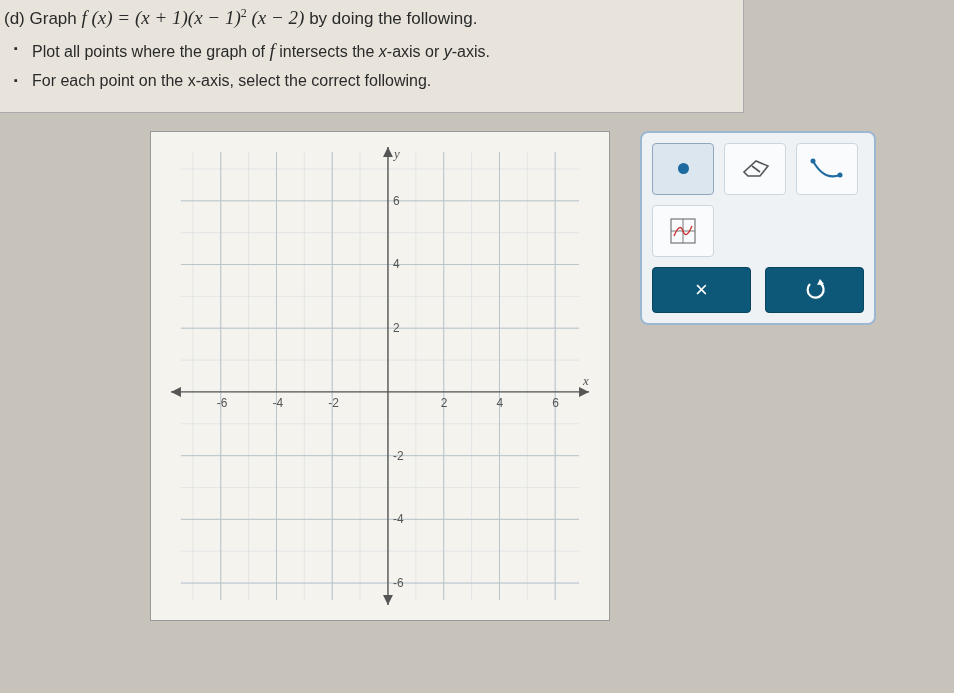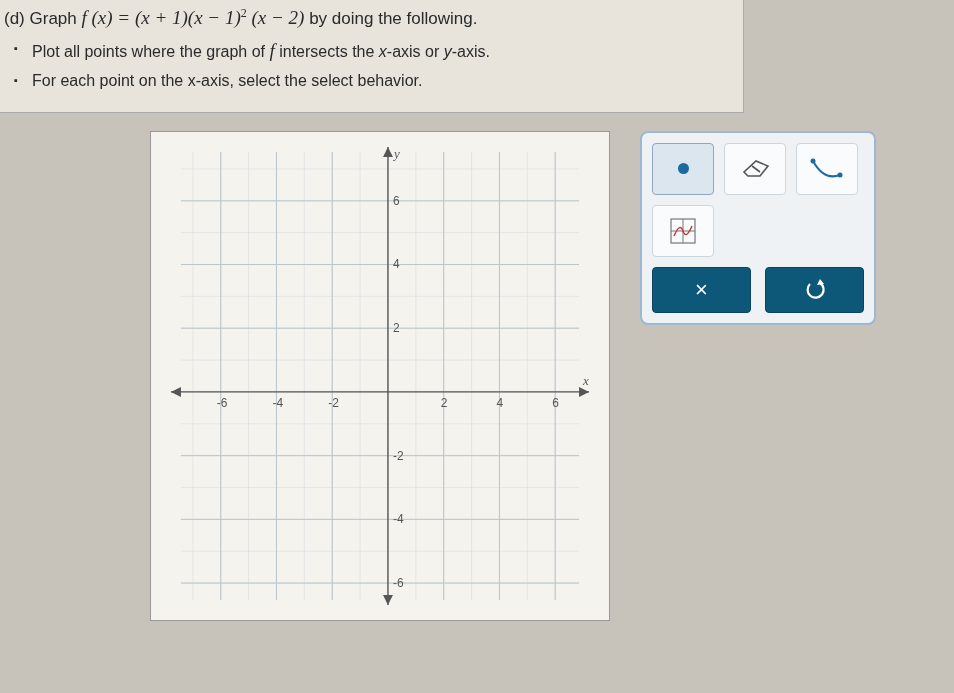--- a/index.html
+++ b/index.html
@@ -123,21 +123,21 @@
     <span>(d)</span>
     <span>Graph</span>
     <span class="math">f (x) =</span>
     <span class="math">(x + 1)(x − 1)</span><span class="math exp">2</span><span class="math"> (x − 2)</span>
     <span> by doing the following.</span>
   </div>
   <ul class="instructions">
     <li>
       Plot all points where the graph of <span class="math">f</span> intersects the <span class="x-axis-term">x</span>-axis or <span class="y-axis-term">y</span>-axis.
     </li>
-    <li>For each point on the x-axis, select the select behavior.</li>
+    <li>For each point on the x-axis, select the correct following.</li>
   </ul>
 </div>
 
 <div class="workspace">
   <div class="grid-wrap">
     <svg class="grid" viewBox="0 0 440 470">
 
       <g>
 
         <g>

